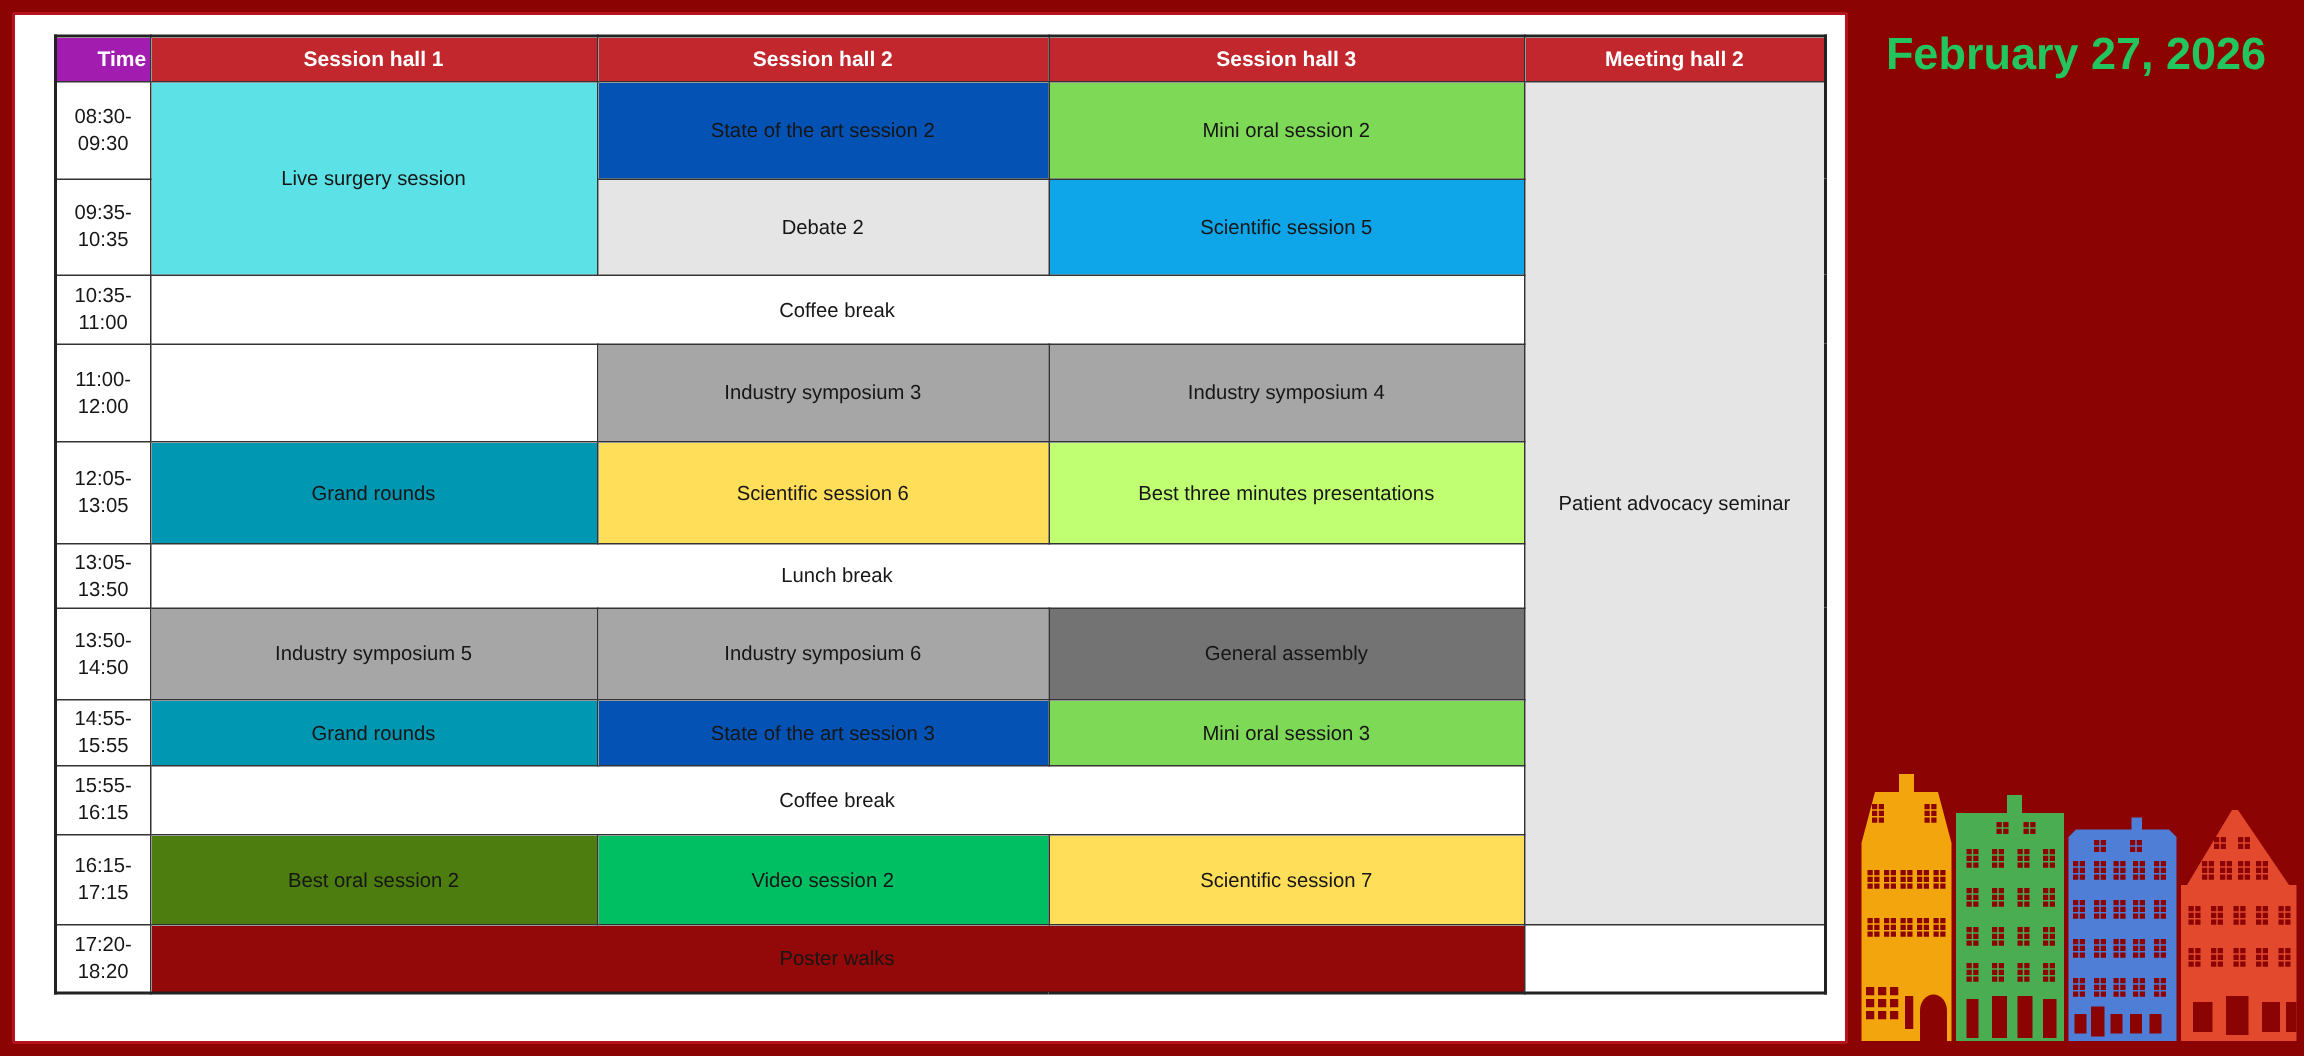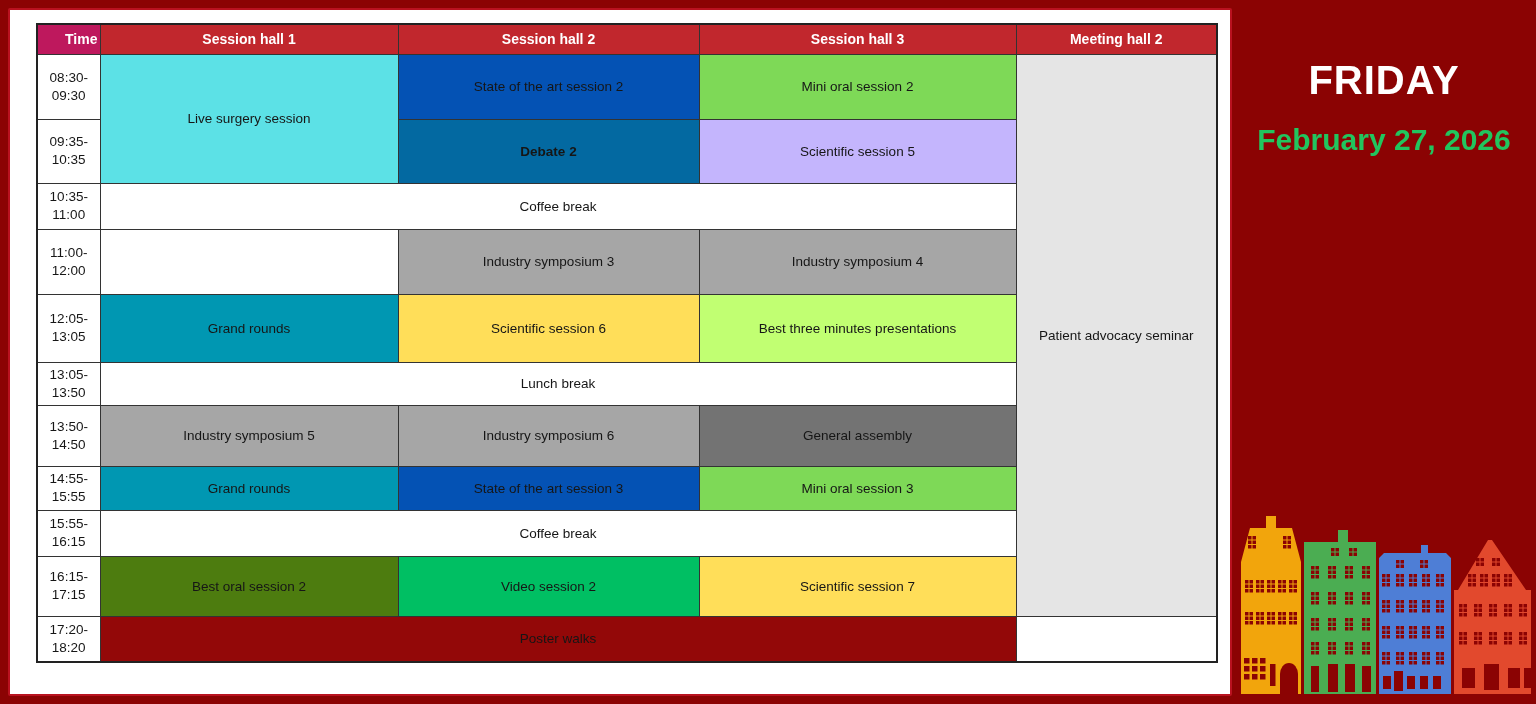--- a/index.html
+++ b/index.html
@@ -47,41 +47,41 @@
     <table class="schedule">
       <colgroup>
         <col style="width:63px">
           <col style="width:298px">
           <col style="width:301px">
           <col style="width:317px">
           <col style="width:201px">
       </colgroup>
       <tbody>
           <tr style="height:30px">
-        <th style="background-color: #be185d; padding-left: 25px;">Time</th>
+        <th style="background-color: #a21caf; padding-left: 25px;">Time</th>
         <th style="background-color: rgb(193, 39, 45);">Session hall 1</th>
         <th style="background-color: rgb(193, 39, 45);">Session hall 2</th>
         <th style="background-color: rgb(193, 39, 45);">Session hall 3</th>
         <th style="background-color: rgb(193, 39, 45);">Meeting hall 2</th>
       </tr>
 
       <tr style="height:65px">
         <td class="time-cell">08:30-
 09:30</td>
         <td rowspan="2" style="background-color: rgb(92, 225, 230);">Live surgery session</td>
         <td style="background-color: rgb(4, 82, 180);">State of the art session 2</td>
         <td style="background-color: rgb(126, 217, 87);">Mini oral session 2</td>
         <td rowspan="10" style="background-color: #e5e5e5;">Patient advocacy seminar</td>
       </tr>
 
       <tr style="height:64px">
         <td class="time-cell">09:35-
 10:35</td>
-        <td style="background-color: #0369a1; font-weight: bold;">Debate 2</td>
-        <td style="background-color: #c4b5fd; text-align: center;">Scientific session 5</td>
+        <td style="background-color: #e5e5e5;">Debate 2</td>
+        <td style="background-color: #0ea5e9; text-align: center;">Scientific session 5</td>
       </tr>
 
       <tr style="height:46px">
         <td class="time-cell">10:35-
 11:00</td>
         <td colspan="3" style="background-color: rgb(255, 255, 255);">Coffee break</td>
       </tr>
 
       <tr style="height:65px">
         <td class="time-cell">11:00-
@@ -139,21 +139,20 @@
         <td class="time-cell">17:20-
 18:20</td>
         <td colspan="3" style="background-color: rgb(147, 8, 8);">Poster walks</td>
         <td style="background-color: rgb(255, 255, 255);"></td>
       </tr>
     </tbody>
       </table>
   </div>
 
   <div class="side-panel" style="background-color: rgb(139, 3, 3);">
-    <div class="day-title" style="color: rgb(255, 255, 255);">FRIDAY</div>
     <div class="date-title" style="color: #22c55e;">February 27, 2026</div>
 
     <svg class="buildings" viewBox="0 0 300 182" xmlns="http://www.w3.org/2000/svg">
       <defs>
         <g id="w6">
           <rect x="0" y="0" width="3.5" height="3.5"></rect>
             <rect x="4.5" y="0" width="3.5" height="3.5"></rect>
           <rect x="0" y="4.5" width="3.5" height="3.5"></rect>
             <rect x="4.5" y="4.5" width="3.5" height="3.5"></rect>
           <rect x="0" y="9" width="3.5" height="3.5"></rect>

